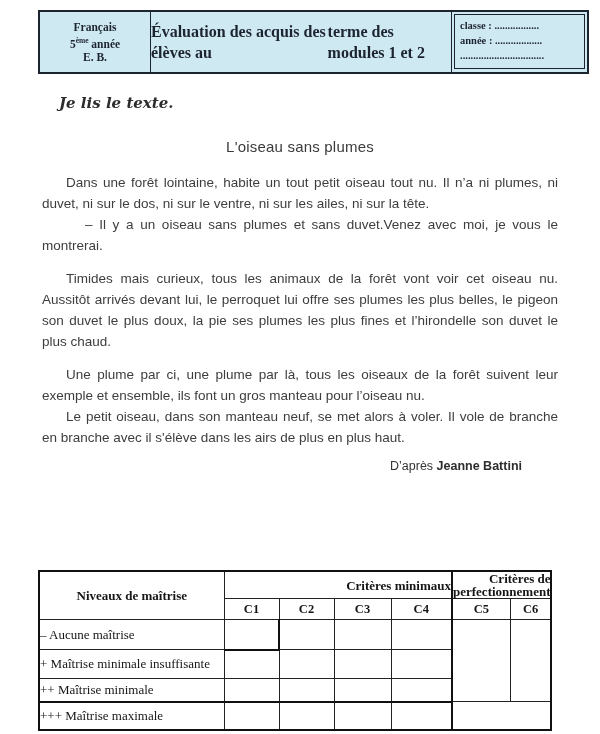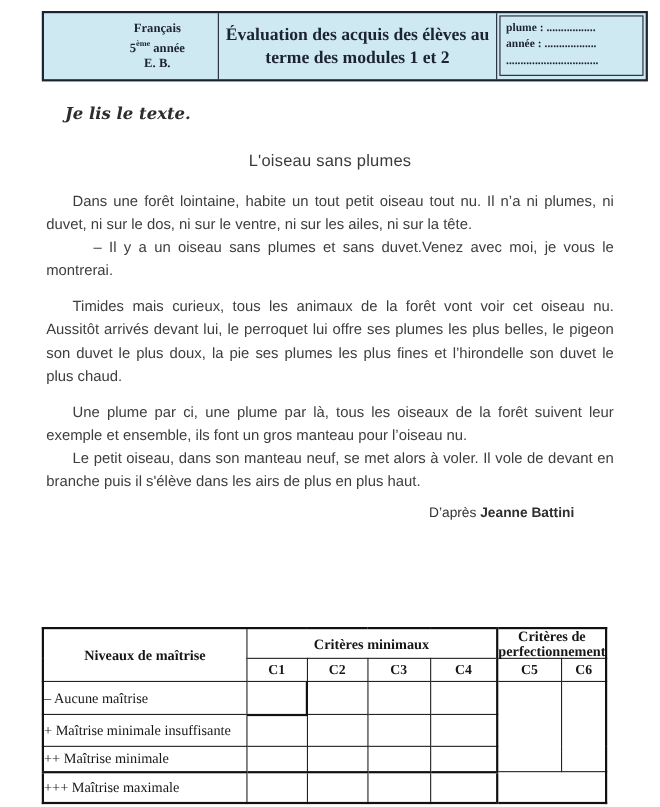--- a/index.html
+++ b/index.html
@@ -13,34 +13,33 @@
 
   
   .header-box {
     position:absolute; left:38px; top:10px; width:551px; height:64px;
     box-sizing:border-box;
     display:flex;
     background:#cfe9f2;
     border:2px solid #1c2430;
     color:#1c2430;
     font-family:"Liberation Serif", serif;
-    padding-left:48px;
   }
   .hcell-left {
     width:111px; box-sizing:border-box;
     border-right:1.5px solid #1c2430;
     display:flex; flex-direction:column; justify-content:center; align-items:center;
     font-weight:bold; font-size:11.5px; line-height:14px; text-align:center;
   }
   .hcell-left sup { font-size:0.65em; }
   .hcell-center {
     flex:1; box-sizing:border-box;
     border-right:1.5px solid #1c2430;
-    display:flex; flex-direction:column; justify-content:center; align-items:center;
-    font-weight:bold; font-size:16px; line-height:21px; text-align:center;
+    display:flex; flex-direction:row; justify-content:center; align-items:center;
+    font-weight:bold; font-size:16px; line-height:21px; text-align:left;
   }
   .hcell-right { width:135px; box-sizing:border-box; padding:2px 2px 3px 2px; }
   .hcell-right-inner {
     box-sizing:border-box; height:100%;
     border:1.5px solid #1c2430;
     padding:3px 4px 0 5px;
     font-weight:bold; font-size:10.5px; line-height:15px;
     overflow:hidden; white-space:nowrap;
   }
 
@@ -79,21 +78,21 @@
     color:#161616;
   }
   table.eval { border:2px solid #111111; }
   table.eval th, table.eval td {
     border:1px solid #222222;
     box-sizing:border-box;
     padding:0;
   }
   table.eval th { font-weight:bold; }
   .th-levels  { width:185px; font-size:13px; text-align:center; }
-  .th-group   { font-size:13px; text-align:center; line-height:13px; }
+  .th-group   { font-size:13px; text-align:right; line-height:13px; }
   .th-perf    { border-left:2px solid #111111 !important; padding:1px 2px; }
   .th-crit    { font-size:12.5px; text-align:center; height:21px; }
   .col-c1 { width:55px; } .col-c2 { width:55px; } .col-c3 { width:57px; } .col-c4 { width:61px; }
   .col-c5 { width:55px; border-left:2px solid #111111 !important; } .col-c6 { width:39px; }
   .row-h1 { height:26px; }
   .row-d1 { height:30px;padding-left:32px; } .row-d2 { height:29px; } .row-d3 { height:23px; } .row-d4 { height:28px; }
   .td-label { font-size:13px; text-align:left; padding:2px 6px; }
   .thick-r { border-right:2.5px solid #111111 !important; }
   .thick-b { border-bottom:2.5px solid #111111 !important; }
   .perf-tall { border-left:2px solid #111111 !important; }
@@ -108,37 +107,37 @@
       <span>Français</span>
       <span><span>5</span><sup>ème</sup><span> année</span></span>
       <span>E. B.</span>
     </div>
     <div class="hcell-center">
       <span>Évaluation des acquis des élèves au</span>
       <span>terme des modules 1 et 2</span>
     </div>
     <div class="hcell-right">
       <div class="hcell-right-inner">
-        <div>plume : .................</div>
+        <div>classe : .................</div>
         <div>année  : ..................</div>
         <div>................................</div>
       </div>
     </div>
   </div>
 
   <div class="instruction">Je lis le texte.</div>
 
   <div class="reading-title">L'oiseau sans plumes</div>
 
   <div class="body-text">
     <p class="para">Dans une forêt lointaine, habite un tout petit oiseau tout nu. Il n’a ni plumes, ni duvet, ni sur le dos, ni sur le ventre, ni sur les ailes, ni sur la tête.</p>
     <p class="para dialogue">– Il y a un oiseau sans plumes et sans duvet.Venez avec moi, je vous le montrerai.</p>
     <p class="para gap">Timides mais curieux, tous les animaux de la forêt vont voir cet oiseau nu. Aussitôt arrivés devant lui, le perroquet lui offre ses plumes les plus belles, le pigeon son duvet le plus doux, la pie ses plumes les plus fines et l’hirondelle son duvet le plus chaud.</p>
     <p class="para gap">Une plume par ci, une plume par là, tous les oiseaux de la forêt suivent leur exemple et ensemble, ils font un gros manteau pour l’oiseau nu.</p>
-    <p class="para">Le petit oiseau, dans son manteau neuf, se met alors à voler. Il vole de devant en branche puis il s'élève dans les airs de plus en plus haut.</p>
+    <p class="para">Le petit oiseau, dans son manteau neuf, se met alors à voler. Il vole de branche en branche avec il s'élève dans les airs de plus en plus haut.</p>
     <div class="attribution"><span>D’après </span><b>Jeanne Battini</b></div>
   </div>
 
   <table class="eval">
     <tbody>
         <tr class="row-h1">
       <th class="th-levels" rowspan="2">Niveaux de maîtrise</th>
       <th class="th-group" colspan="4">Critères minimaux</th>
       <th class="th-group th-perf" colspan="2">
         <div>Critères de</div>

